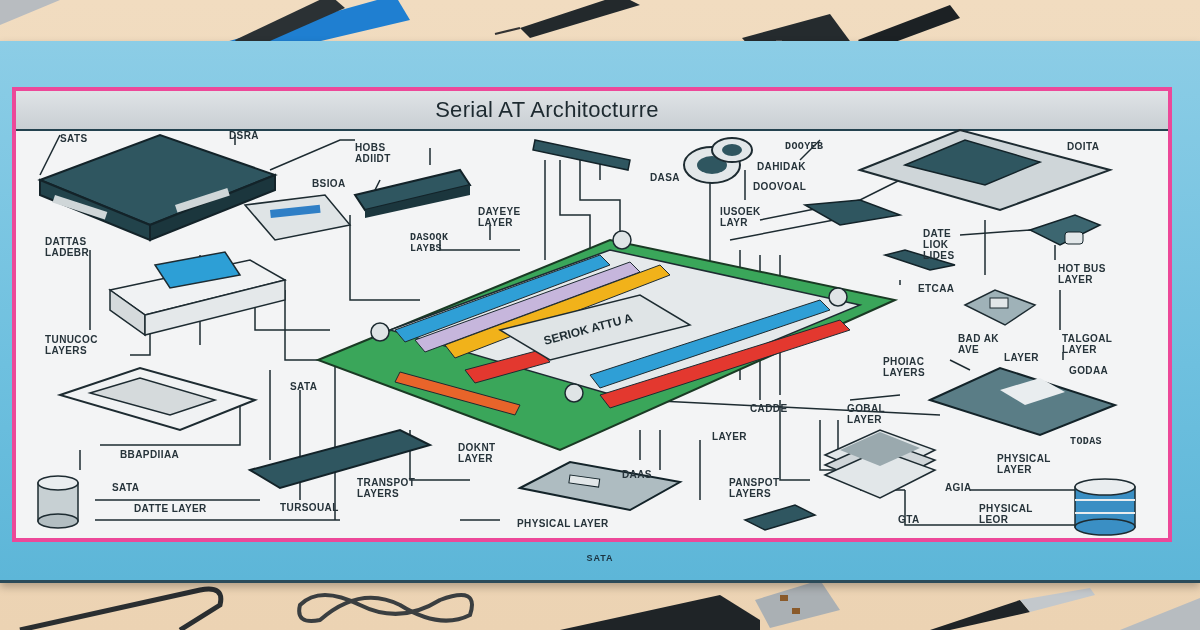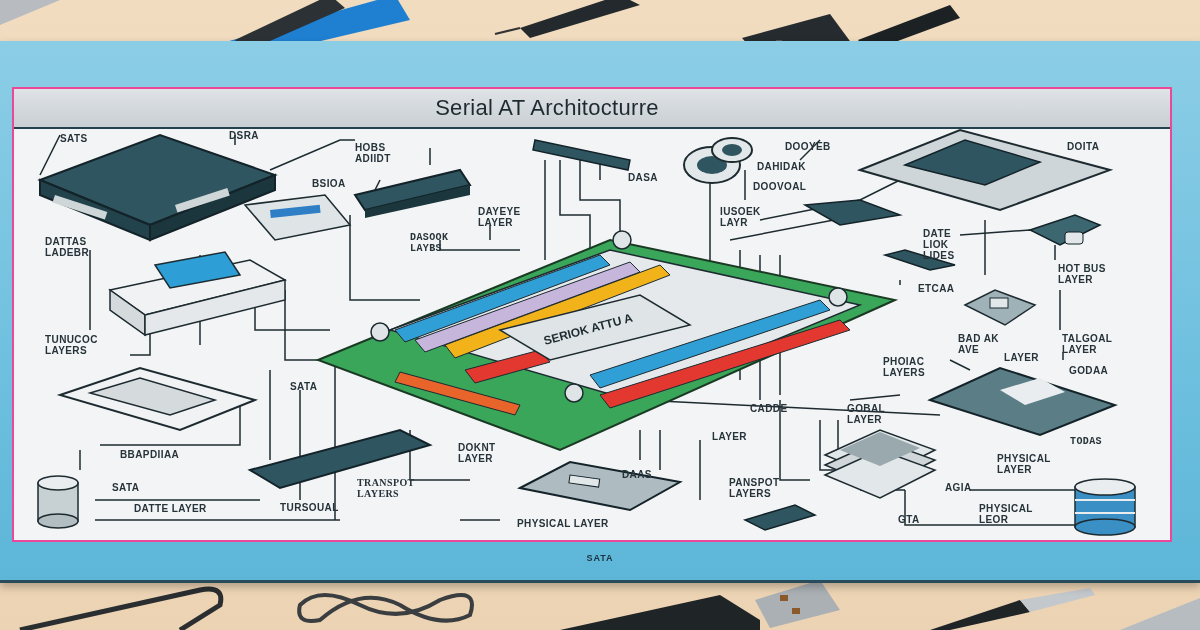--- a/index.html
+++ b/index.html
@@ -1,19 +1,19 @@
 <!DOCTYPE html>
 <html><head>
 <meta charset="utf-8">
 <style>
   html,body{margin:0;padding:0;}
   body{width:1200px;height:630px;overflow:hidden;position:relative;background:#efd9bc;font-family:"Liberation Sans",sans-serif;}
   .desk{position:absolute;left:0;top:0;width:1200px;height:630px;background:linear-gradient(180deg,#f1dcc0 0%,#ecd3b3 100%);}
   .board{position:absolute;left:0;top:41px;width:1200px;height:539px;background:linear-gradient(180deg,#8ccde6 0%,#6ec0df 60%,#5db6d8 100%);border-bottom:3px solid #2a4b5a;box-shadow:0 4px 8px rgba(0,0,0,.25);}
-  .sheet{position:absolute;left:12px;top:87px;width:1160px;height:455px;background:#f3f4f5;border:2px solid #ec4899;box-sizing:border-box;}
+  .sheet{position:absolute;left:12px;top:87px;width:1160px;height:455px;background:#f3f4f5;border:4px solid #ec4899;box-sizing:border-box;}
   .titlebar{position:absolute;left:0;top:0;width:100%;height:38px;background:linear-gradient(180deg,#dfe3e6,#c9cfd3);border-bottom:2px solid #23424f;display:flex;align-items:center;justify-content:center;}
   .title{font-size:22px;color:#1d2a30;letter-spacing:.3px;margin-left:-90px;}
   .footer{position:absolute;left:0;top:553px;width:1200px;text-align:center;font-size:9px;font-weight:bold;color:#1b3340;letter-spacing:1px;padding-left:-20px;}
   .lbl{position:absolute;font-size:10px;font-weight:bold;color:#26333a;line-height:11px;letter-spacing:.4px;text-transform:uppercase;white-space:pre;}
   svg.diag{position:absolute;left:0;top:0;}
 </style>
 </head>
 <body>
 
 <div class="desk"></div>
@@ -253,22 +253,22 @@
     <div class="lbl" style="left: 217px; top: 130px; padding-left: 12px;">DSRA</div>
     <div class="lbl" style="left: 355px; top: 142px;">HOBS
 ADIIDT</div>
     <div class="lbl" style="left: 312px; top: 178px;">BSIOA</div>
     <div class="lbl" style="left: 45px; top: 236px;">DATTAS
 LADEBR</div>
     <div class="lbl" style="left: 478px; top: 206px;">DAYEYE
 LAYER</div>
     <div class="lbl" style="left: 410px; top: 232px; font-family: Liberation Mono, monospace;">DASOOK
 LAYBS</div>
-    <div class="lbl" style="left: 628px; top: 172px;">DASA</div>
-    <div class="lbl" style="left: 785px; top: 141px;">DOOYEB</div>
+    <div class="lbl" style="left: 650px; top: 172px;">DASA</div>
+    <div class="lbl" style="left: 785px; top: 141px; font-family: Liberation Mono, monospace;">DOOYEB</div>
     <div class="lbl" style="left: 757px; top: 161px;">DAHIDAK</div>
     <div class="lbl" style="left: 753px; top: 181px;">DOOVOAL</div>
     <div class="lbl" style="left: 720px; top: 206px;">IUSOEK
 LAYR</div>
     <div class="lbl" style="left: 1067px; top: 141px;">DOITA</div>
     <div class="lbl" style="left: 923px; top: 228px;">DATE
 LIOK
 LIDES</div>
     <div class="lbl" style="left: 1058px; top: 263px;">HOT BUS
 LAYER</div>
@@ -289,21 +289,21 @@
 LAYER</div>
     <div class="lbl" style="left: 1070px; top: 436px; font-family: Liberation Mono, monospace;">TODAS</div>
     <div class="lbl" style="left: 120px; top: 449px;">BBAPDIIAA</div>
     <div class="lbl" style="left: 458px; top: 442px;">DOKNT
 LAYER</div>
     <div class="lbl" style="left: 622px; top: 449px; margin-top: 20px;">DAAS</div>
     <div class="lbl" style="left: 712px; top: 431px;">LAYER</div>
     <div class="lbl" style="left: 997px; top: 453px;">PHYSICAL
 LAYER</div>
     <div class="lbl" style="left: 112px; top: 482px;">SATA</div>
-    <div class="lbl" style="left: 357px; top: 477px; font-family: Liberation Serif, serif;">TRANSPOT
+    <div class="lbl" style="left: 357px; top: 477px;">TRANSPOT
 LAYERS</div>
     <div class="lbl" style="left: 714px; top: 477px; margin-left: 15px;">PANSPOT
 LAYERS</div>
     <div class="lbl" style="left: 945px; top: 482px;">AGIA</div>
     <div class="lbl" style="left: 112px; top: 503px; padding-left: 22px;">DATTE LAYER</div>
     <div class="lbl" style="left: 280px; top: 502px;">TURSOUAL</div>
     <div class="lbl" style="left: 517px; top: 518px;">PHYSICAL LAYER</div>
     <div class="lbl" style="left: 898px; top: 514px;">GTA</div>
     <div class="lbl" style="left: 979px; top: 503px;">PHYSICAL
 LEOR</div>

